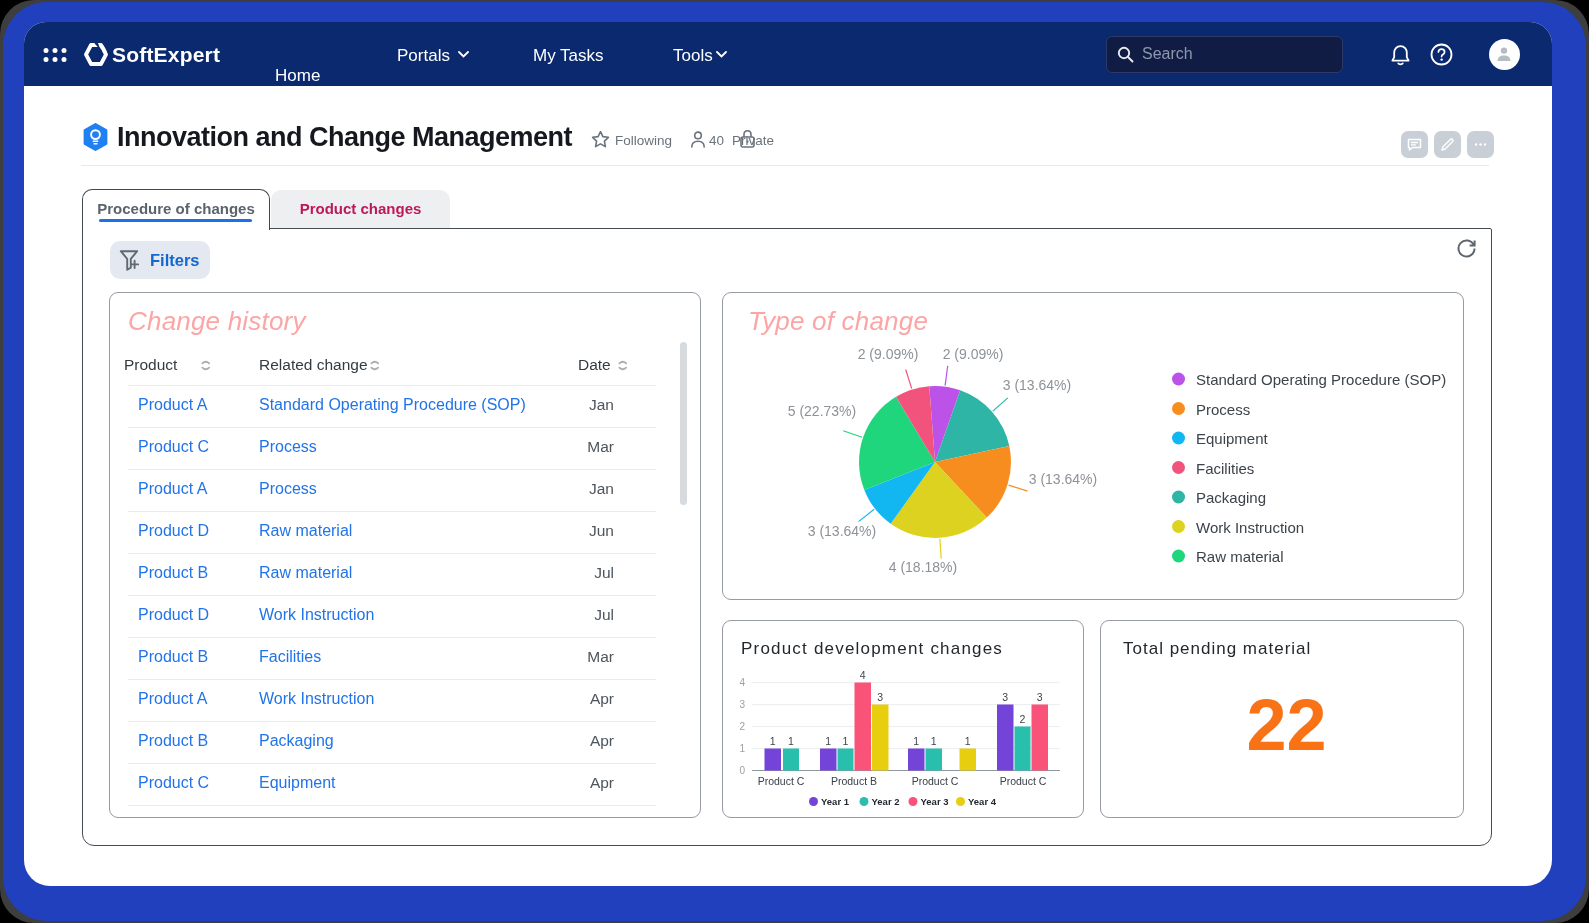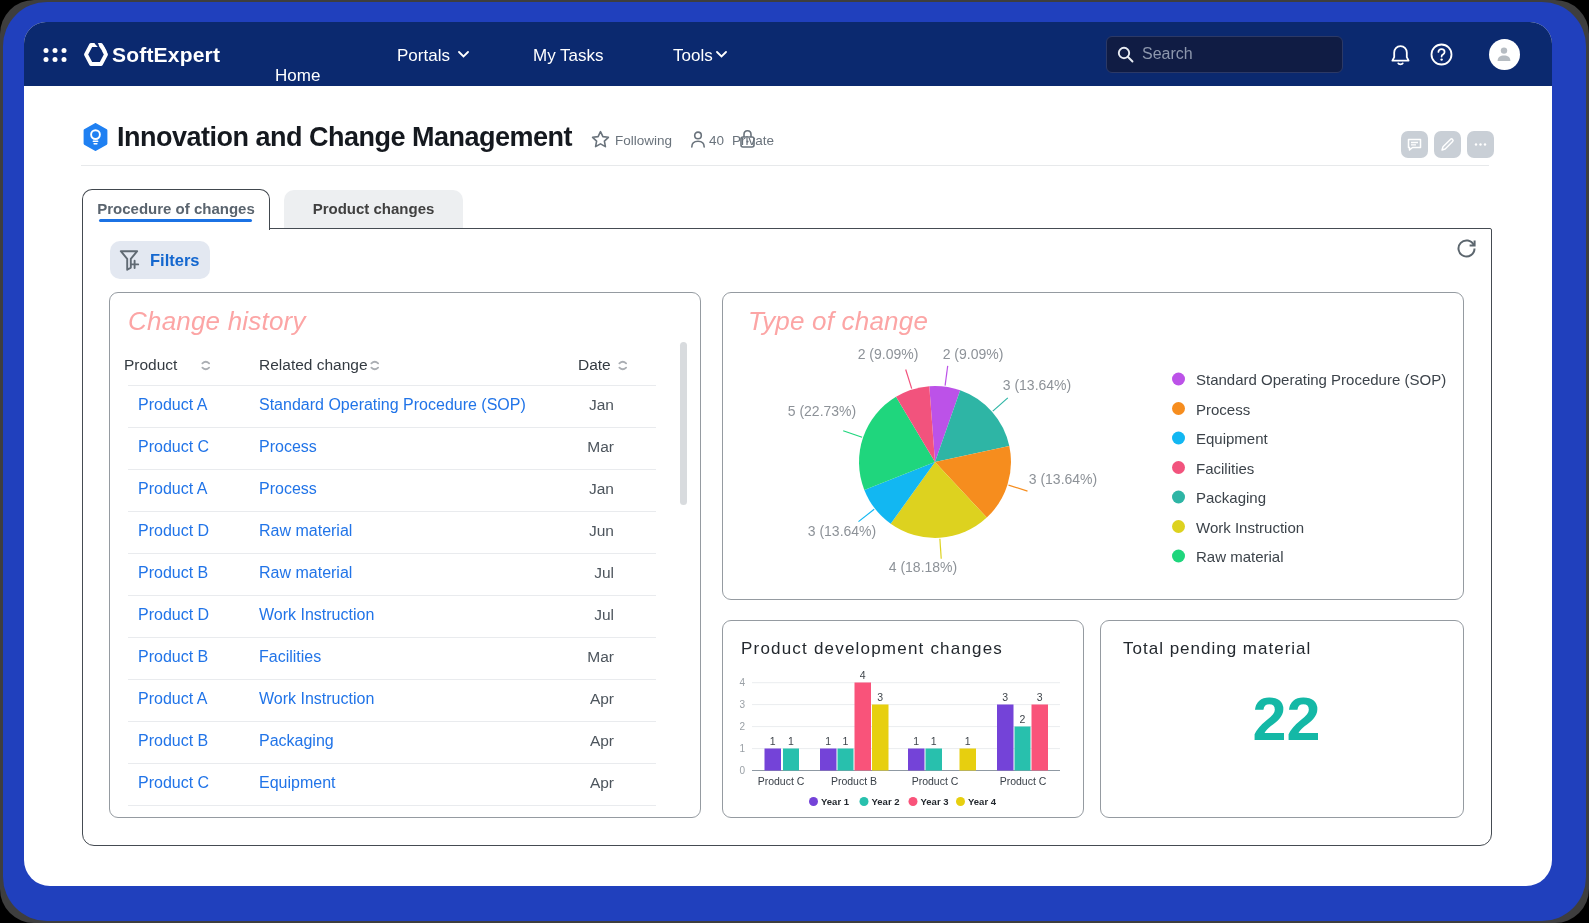--- a/index.html
+++ b/index.html
@@ -111,21 +111,21 @@
     <path d="M2 13 L3 9.8 L10.4 2.4 C11 1.8 12 1.8 12.6 2.4 C13.2 3 13.2 4 12.6 4.6 L5.2 12 Z" fill="none" stroke="#fff" stroke-width="1.4" stroke-linejoin="round"></path>
   </svg>
   <svg class="abs" style="left:1473px;top:137px;" width="15" height="15" viewBox="0 0 15 15">
     <circle cx="3" cy="7.5" r="1.2" fill="#fff"></circle>
       <circle cx="7.5" cy="7.5" r="1.2" fill="#fff"></circle>
       <circle cx="12" cy="7.5" r="1.2" fill="#fff"></circle>
   </svg>
   <div class="abs" style="left:81px;top:165px;width:1408px;height:1px;background:#e7e9eb;"></div>
   
   <div class="abs" style="left:82px;top:228px;width:1410px;height:618px;border:1.5px solid #454b52;border-radius:2px 2px 12px 12px;background:#fff;"></div>
-  <div class="abs" style="left:284px;top:190px;width:179px;height:38px;background:#edeff1;border-radius:10px 10px 0 0;text-align:center;line-height:38px;color:#404040;font-size:15px;font-weight:600;">Product changes</div>
+  <div class="abs" style="left:271px;top:190px;width:179px;height:38px;background:#edeff1;border-radius:10px 10px 0 0;text-align:center;line-height:38px;color:#be185d;font-size:15px;font-weight:600;">Product changes</div>
   <div class="abs" style="left:82px;top:189px;width:188px;height:41px;background:#fff;border:1.5px solid #41474e;border-bottom:none;border-radius:10px 10px 0 0;"></div>
   <div class="abs" style="left:82px;top:189px;width:188px;height:38px;text-align:center;line-height:40px;color:#5a646e;font-size:15px;font-weight:600;">Procedure of changes</div>
   <div class="abs" style="left:99px;top:219px;width:153px;height:3px;background:#1b72e4;border-radius:2px;"></div>
   <div class="abs" style="left:110px;top:241px;width:100px;height:38px;background:#e3e8f1;border-radius:10px;"></div>
   <svg class="abs" style="left:119px;top:248px;" width="22" height="24" viewBox="0 0 22 24">
     <path d="M1.8 3.2 L18.2 3.2 L11.8 10.8 L11.8 19.6 L8.2 21.8 L8.2 10.8 Z" fill="none" stroke="#606a73" stroke-width="1.9" stroke-linejoin="round"></path>
     <path d="M15.6 12.8 L15.6 20 M12 16.4 L19.2 16.4" stroke="#606a73" stroke-width="1.9" stroke-linecap="round"></path>
   </svg>
   <div class="abs" style="left:150px;top:251px;color:#1467cf;font-size:16.5px;font-weight:700;">Filters</div>
   <svg class="abs" style="left:1456px;top:238px;" width="21" height="21" viewBox="0 0 21 21">
@@ -280,15 +280,15 @@
     <g fill="#23282e" font-size="9.5" font-weight="600" font-family="Liberation Sans, sans-serif">
       <text x="821" y="805">Year 1</text>
         <text x="871.5" y="805">Year 2</text>
         <text x="920.5" y="805">Year 3</text>
         <text x="968" y="805">Year 4</text>
     </g>
   </svg>
   
   <div class="abs card" style="left:1100px;top:619.5px;width:363.5px;height:198.5px;"></div>
   <div class="abs" style="left:1123px;top:639px;color:#23282e;font-size:17px;font-weight:500;letter-spacing:1px;">Total pending material</div>
-  <div class="abs" style="left:1100px;top:684px;width:363px;text-align:center;padding-left:10px;color:#14b8a6;font-size:61px;font-weight:700;letter-spacing:0px;">22</div>
+  <div class="abs" style="left:1100px;top:684px;width:363px;text-align:center;padding-left:10px;color:#f97316;font-size:72px;font-weight:700;letter-spacing:0px;">22</div>
   
 </div>
 
 </body></html>

